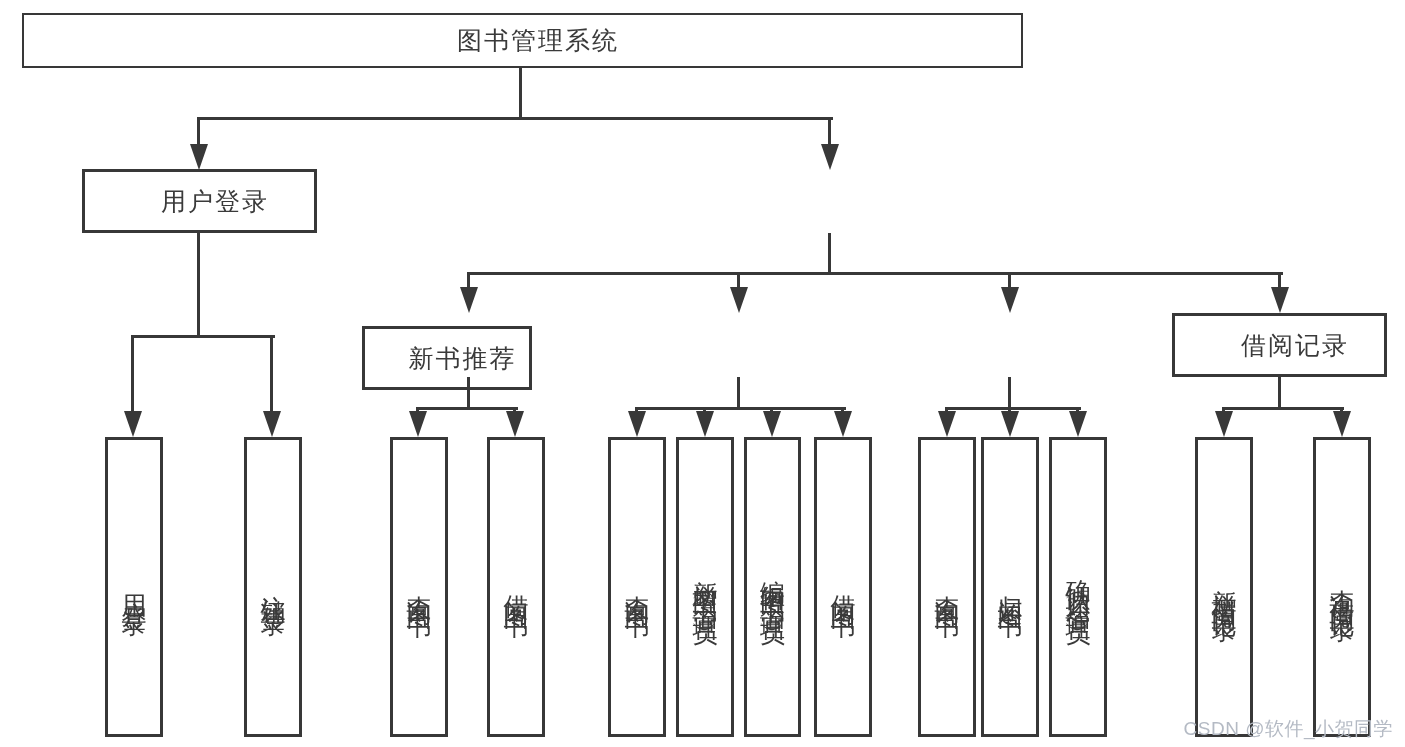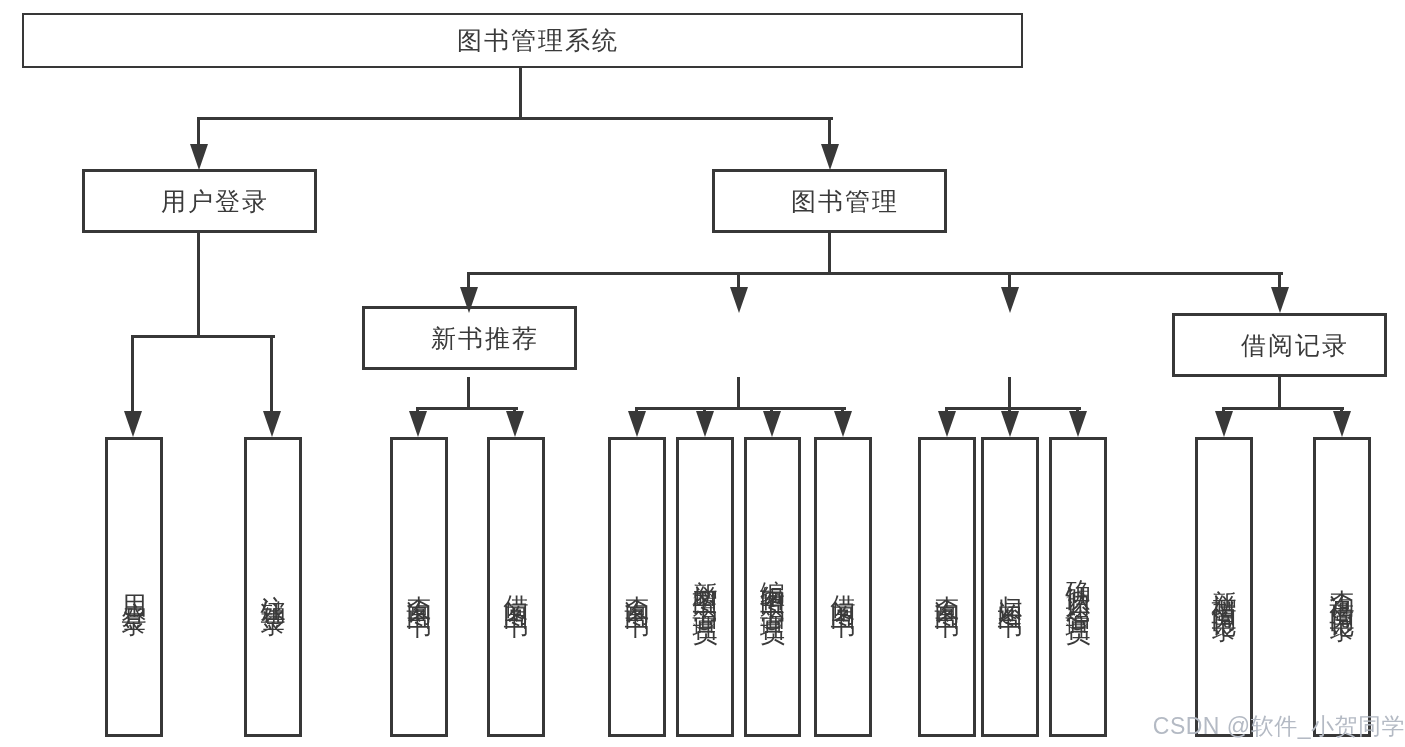--- a/index.html
+++ b/index.html
@@ -44,45 +44,42 @@
   .lv{position:absolute;width:3px;background:var(--line);}
   .lh{position:absolute;height:3px;background:var(--line);}
   .arr{
     position:absolute;width:0;height:0;
     border-left:9px solid transparent;
     border-right:9px solid transparent;
     border-top:26px solid var(--line);
   }
   .watermark{
     position:absolute;
-    right:0;bottom:5px;
-    font-size:23px;
+    right:12px;bottom:5px;
+    font-size:19px;
     color:var(--wm);
     letter-spacing:0.5px;
     white-space:nowrap;
   }
 </style>
 </head>
 <body>
 
 <div class="stage">
 
   <div class="box root" style="left:22px;top:13px;width:1001px;height:55px">
     <span class="hlabel">图书管理系统</span>
   </div>
 
   <div class="box" style="left:82px;top:169px;width:235px;height:64px">
     <span class="hlabel">用户登录</span>
   </div>
 
-  <div class="box" style="left:712px;top:169px;width:235px;height:64px">
-    <span class="hlabel">图书管理</span>
-  </div>
-
-  <div class="box" style="left:362px;top:306px;width:215px;height:64px">
+
+  <div class="box" style="left:362px;top:326px;width:170px;height:64px">
     <span class="hlabel">新书推荐</span>
   </div>
 
 
 
   <div class="box" style="left:1172px;top:313px;width:215px;height:64px">
     <span class="hlabel">借阅记录</span>
   </div>
 
   <div class="box leaf" style="left:105px;top:437px;width:58px;height:300px">

